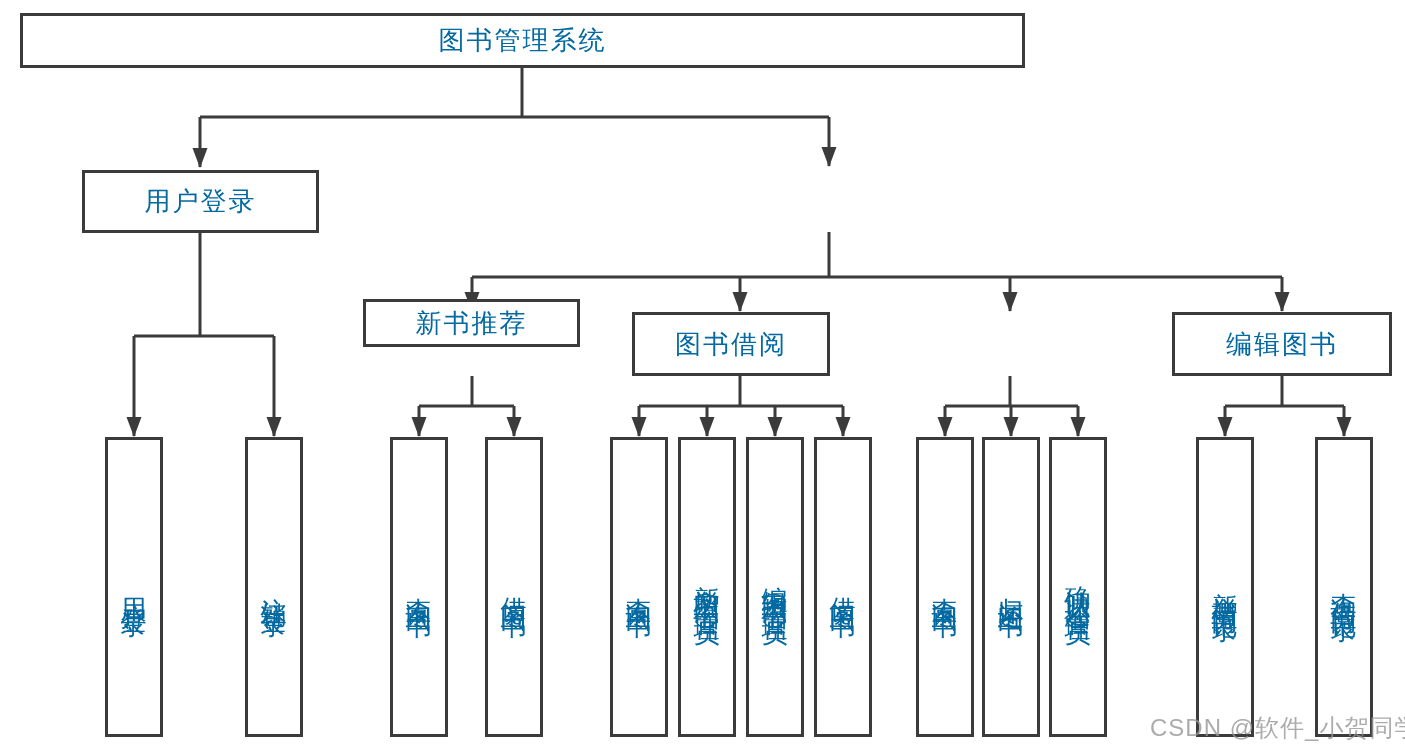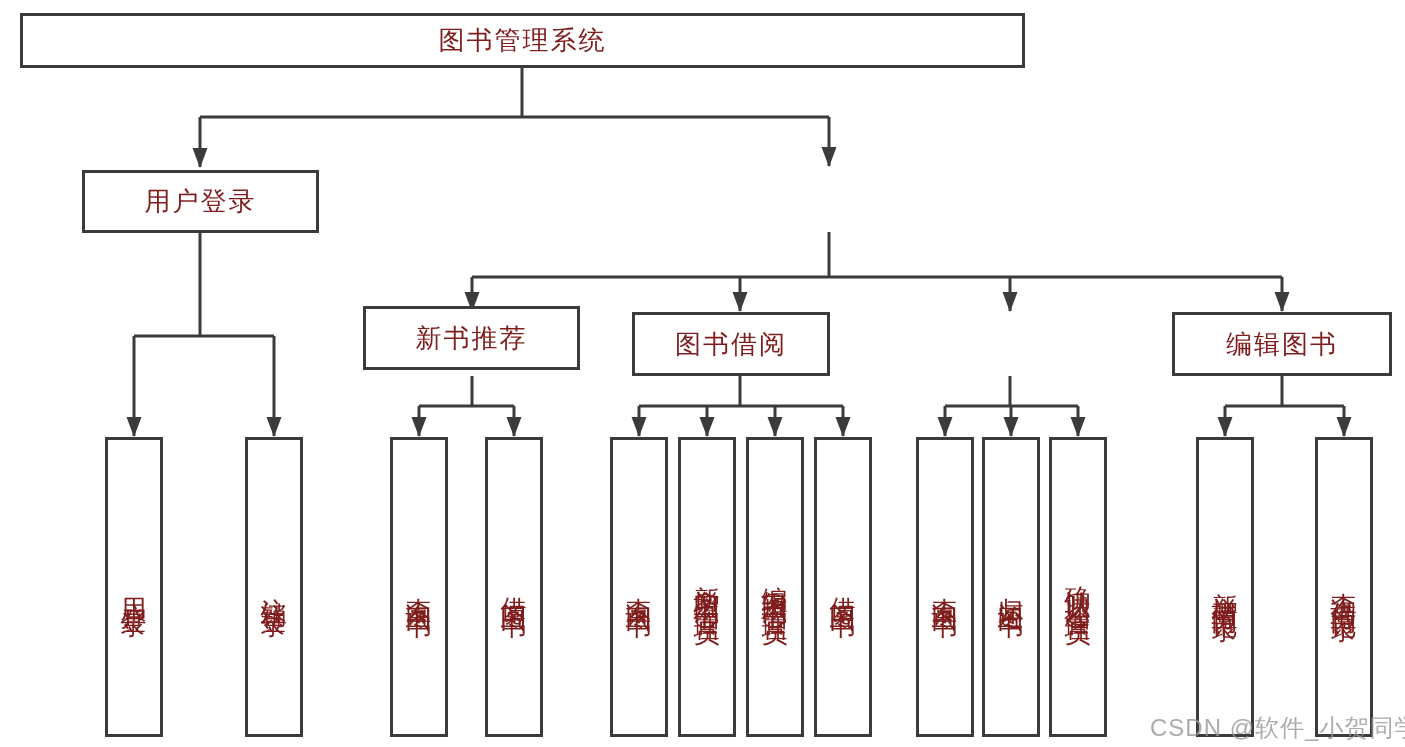--- a/index.html
+++ b/index.html
@@ -15,21 +15,21 @@
   .box{
     position:absolute;
     box-sizing:border-box;
     background:#ffffff;
     border:3px solid #3b3b3b;
     display:flex;
     align-items:center;
     justify-content:center;
     font-size:26px;
     letter-spacing:2px;
-    color:#7f1d1d;
+    color:#0369a1;
     white-space:nowrap;
   }
   .vbox{
     top:437px;
     width:58px;
     height:300px;
     letter-spacing:normal;
   }
   .vbox .vt{
     writing-mode:vertical-rl;
@@ -106,21 +106,21 @@
   </svg>
 
   <div class="box" style="left:20px;top:13px;width:1005px;height:55px">
     <span>图书管理系统</span>
   </div>
 
   <div class="box" style="left:82px;top:170px;width:237px;height:63px">
     <span>用户登录</span>
   </div>
 
-  <div class="box" style="left:363px;top:306px;width:217px;height:64px">
+  <div class="box" style="left:363px;top:299px;width:217px;height:48px">
     <span>新书推荐</span>
   </div>
   <div class="box" style="left:632px;top:312px;width:198px;height:64px">
     <span>图书借阅</span>
   </div>
   <div class="box" style="left:1172px;top:312px;width:220px;height:64px">
     <span>编辑图书</span>
   </div>
 
   <div class="box vbox" style="left:105px">

